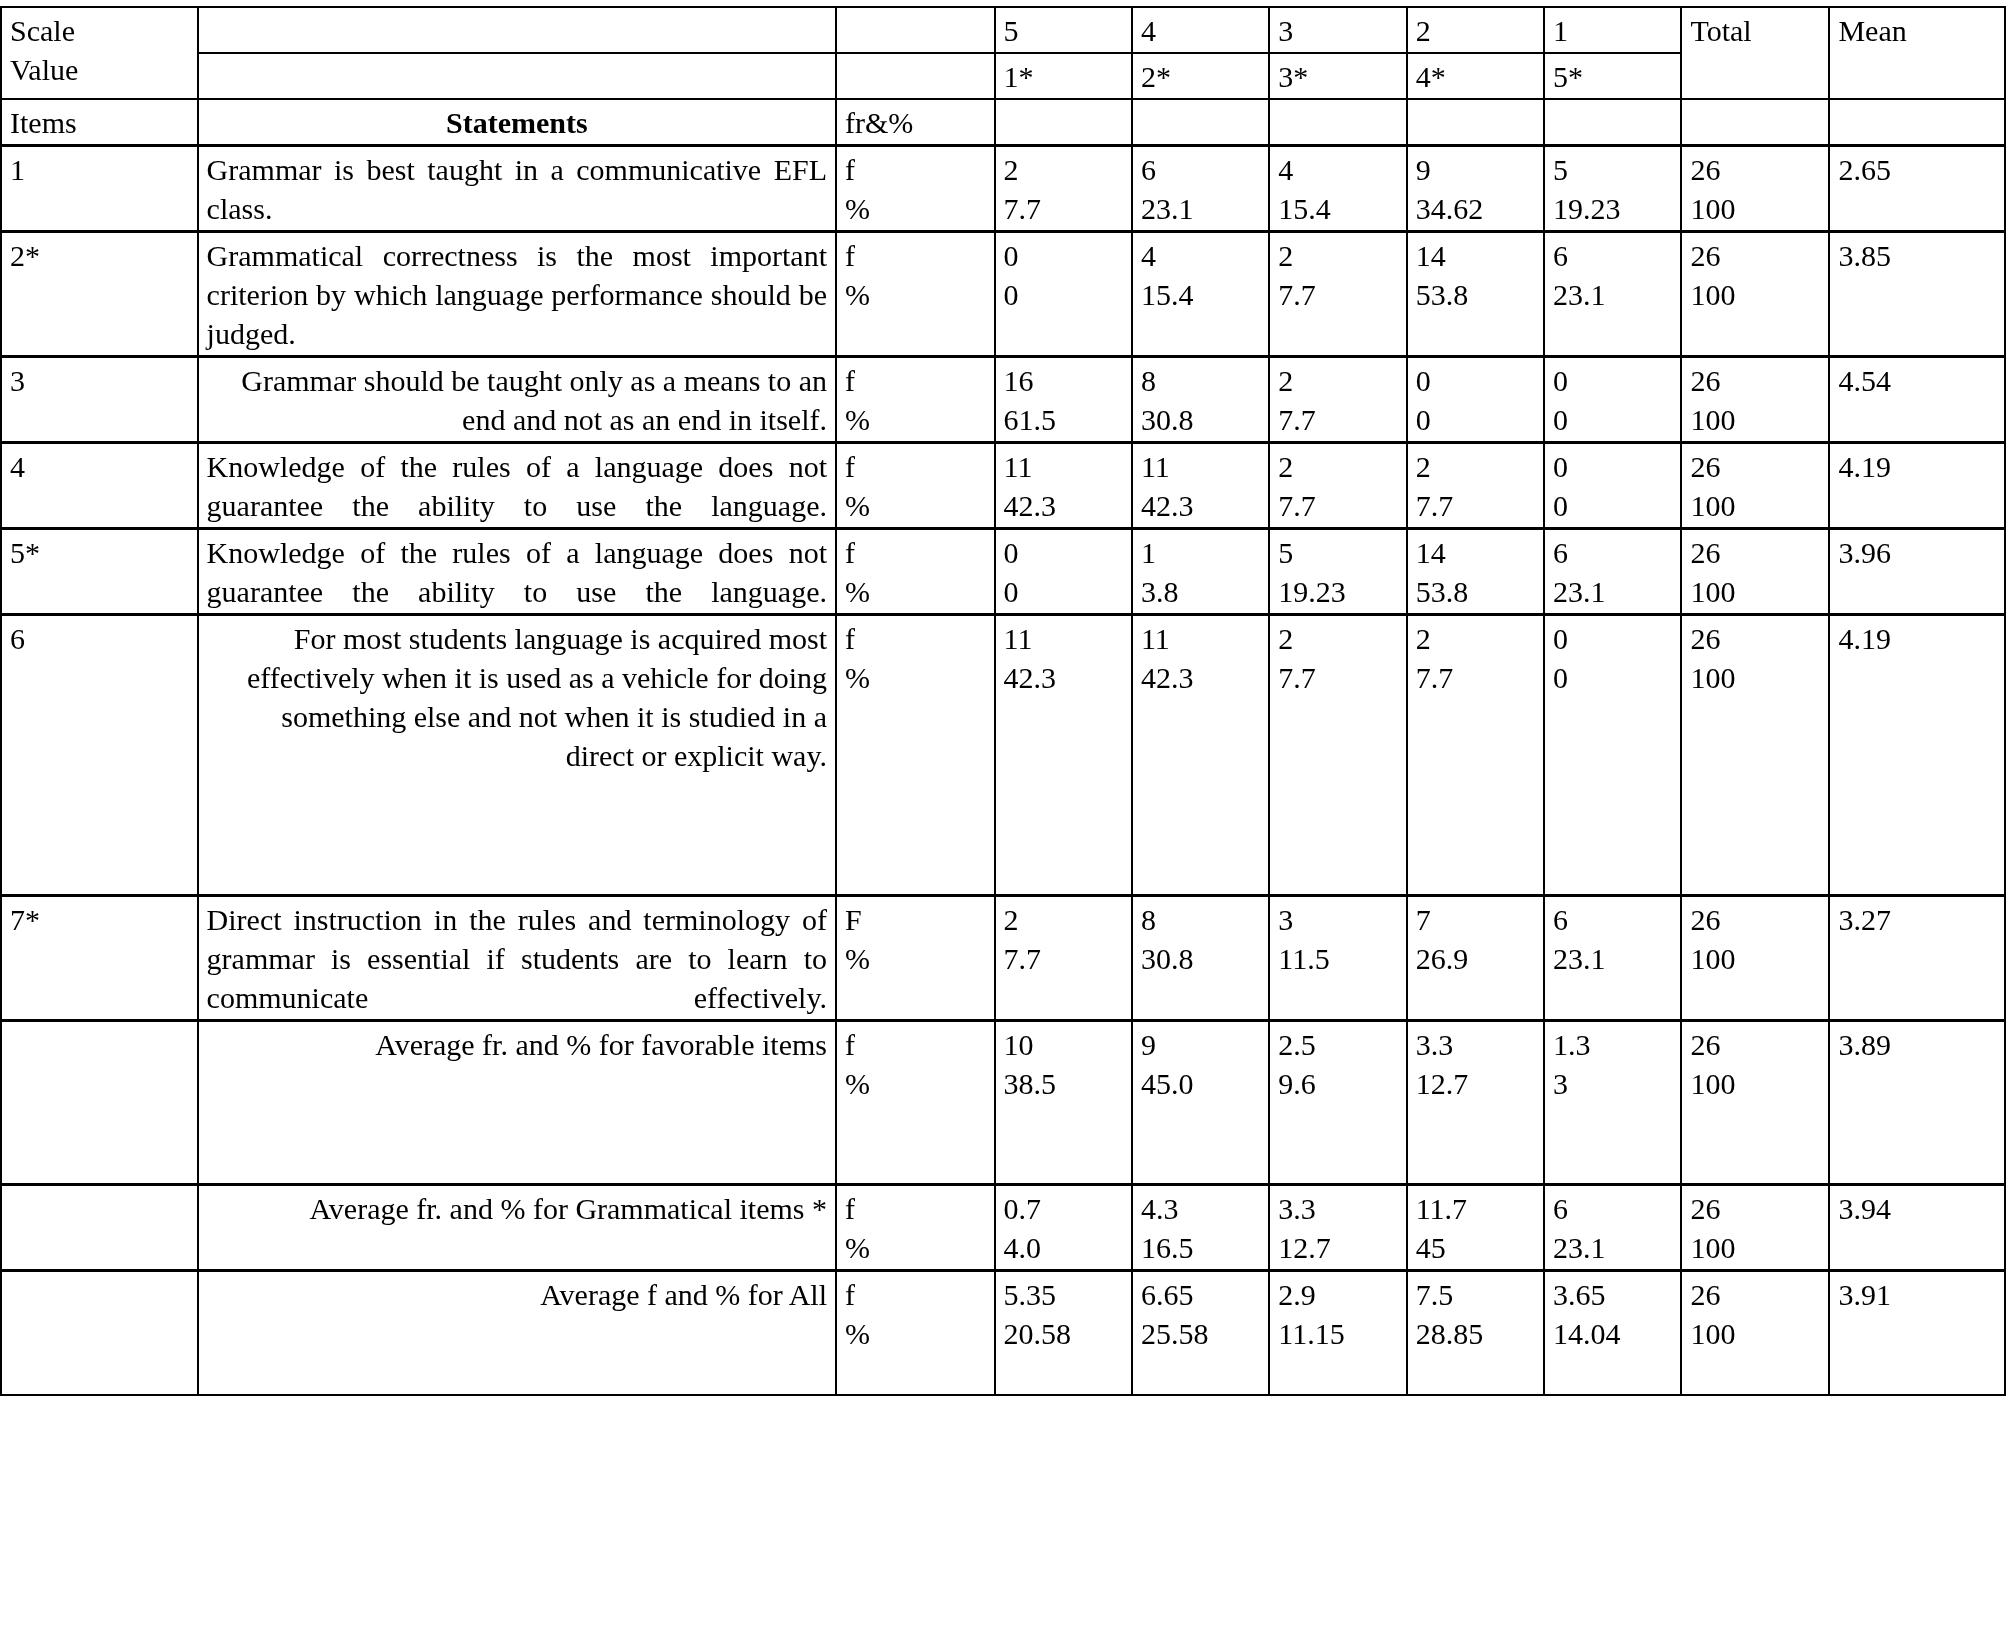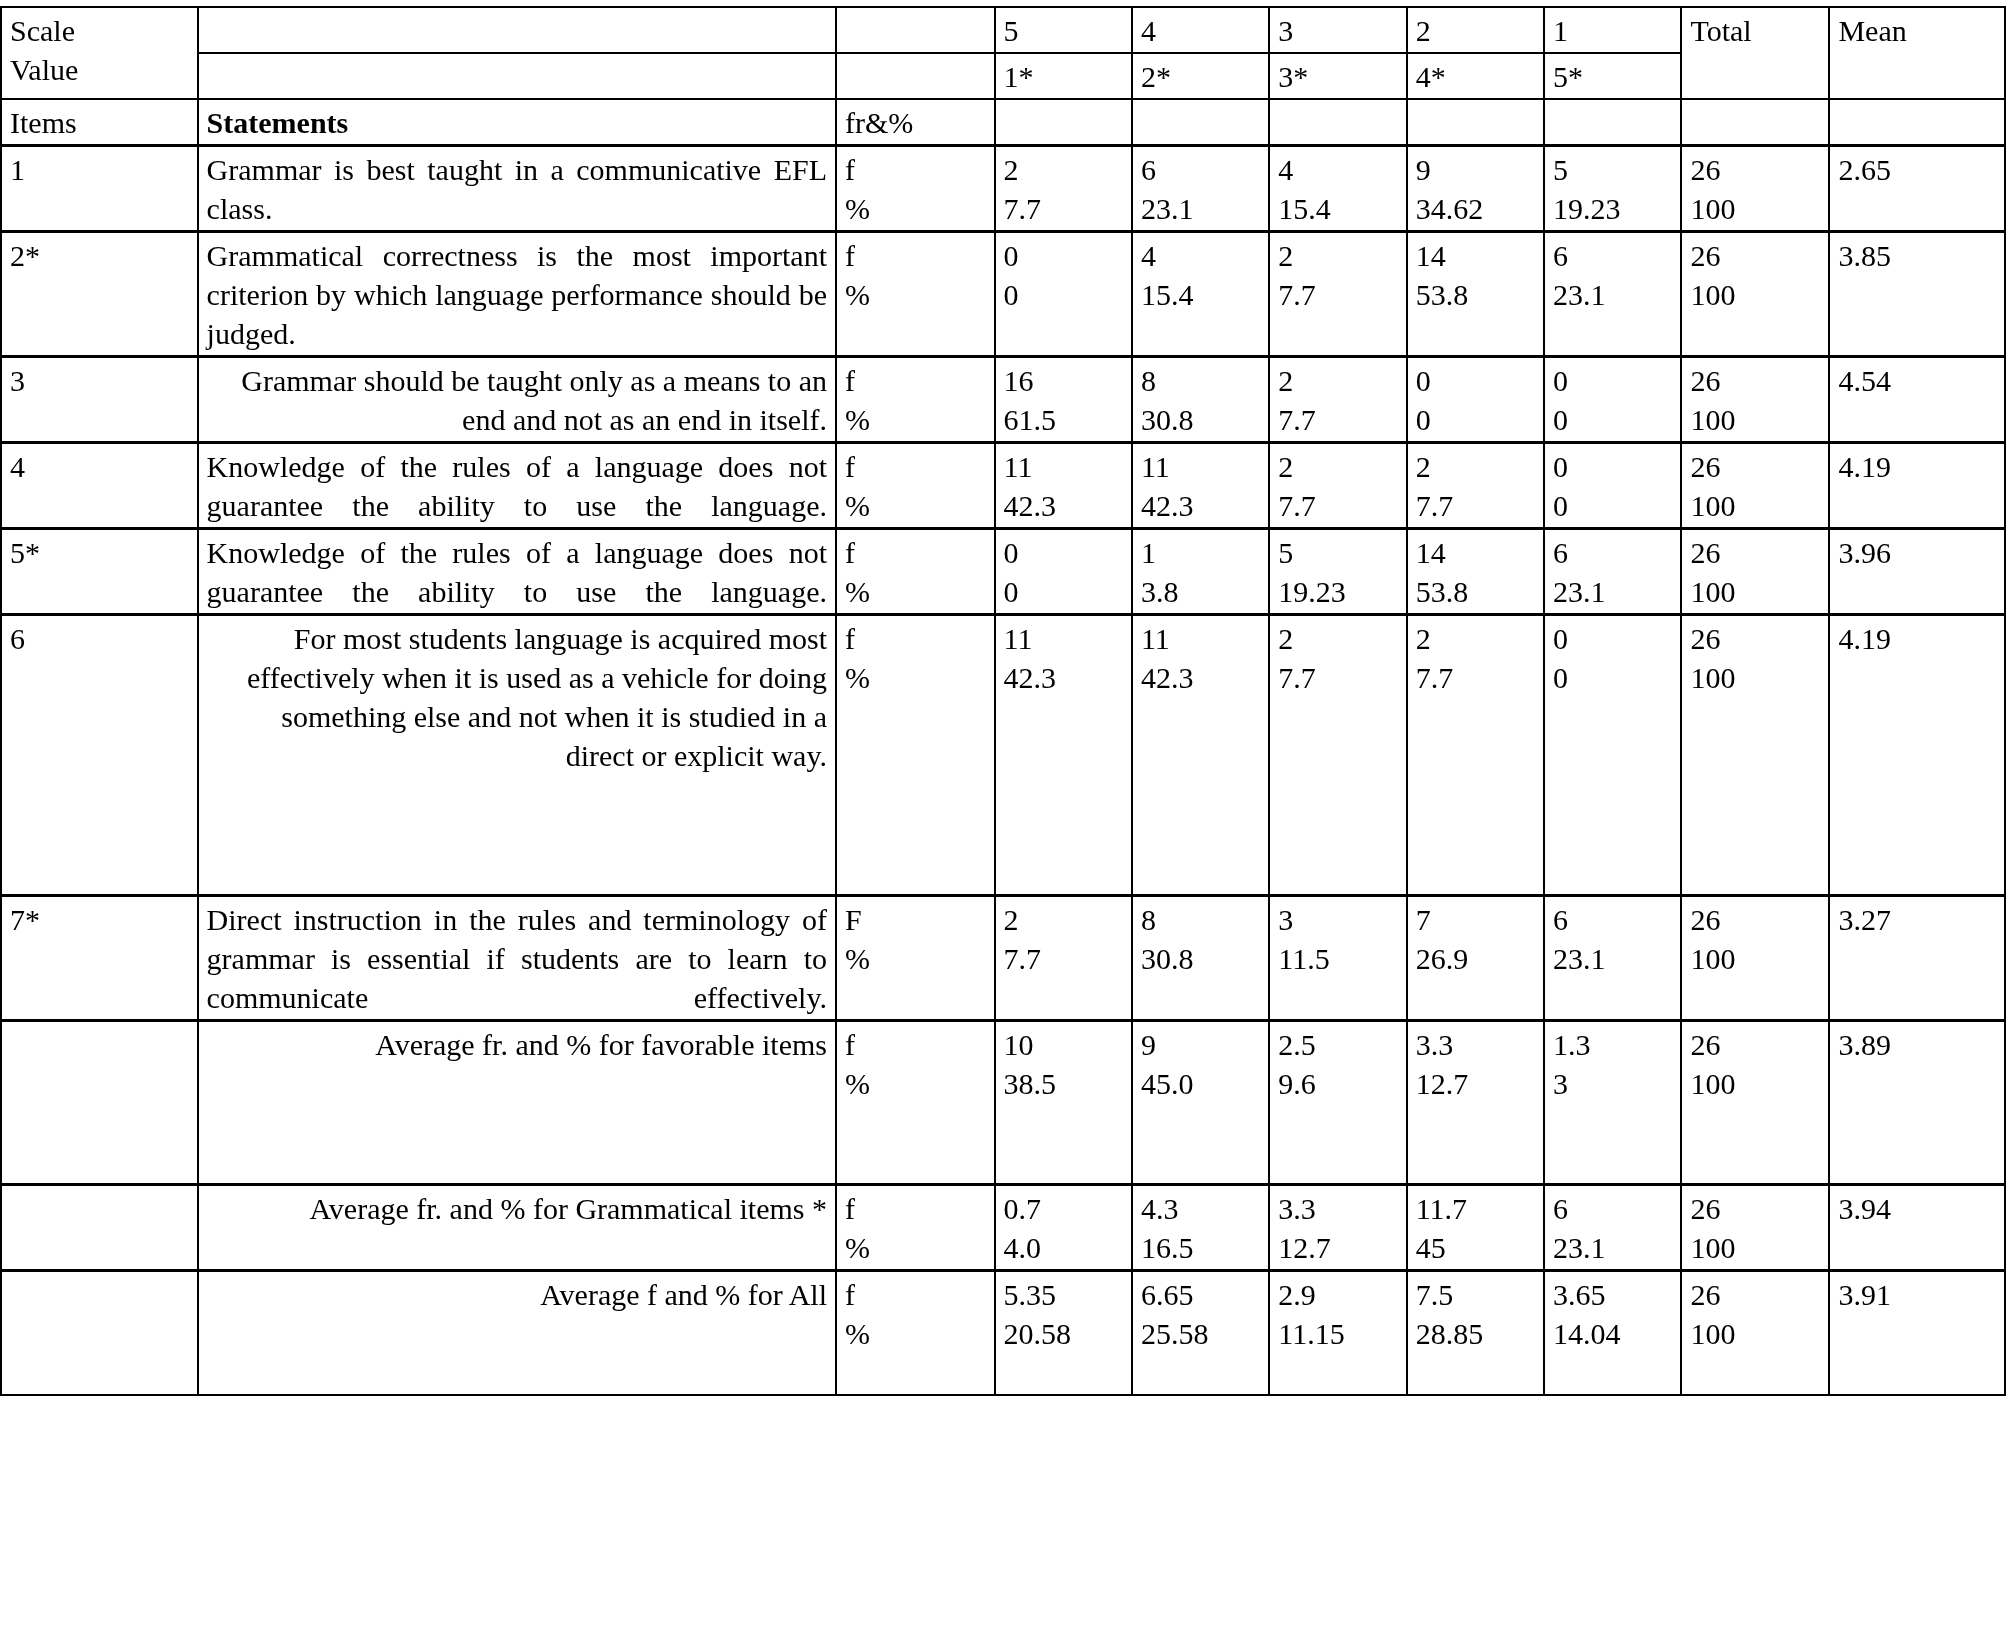--- a/index.html
+++ b/index.html
@@ -37,21 +37,21 @@
   
   col.c-item     { width: 186px; }
   col.c-stmt     { width: 604px; }
   col.c-frpct    { width: 150px; }
   col.c-sc       { width: 130px; }
   col.c-total    { width: 140px; }
   col.c-mean     { width: 166px; }
 
   .t-top { border-top-width: 3px !important; }
 
-  .center { text-align: left; }
+  .center { text-align: center; }
   .bold   { font-weight: bold; }
   .justify{ text-align: justify; text-align-last: justify; margin-left: 22px; }
   .nojust { text-align: right; }
 
   
   .clip-strip {
     height: 6px;
     width: 2006px;
     overflow: hidden;
     position: relative;

